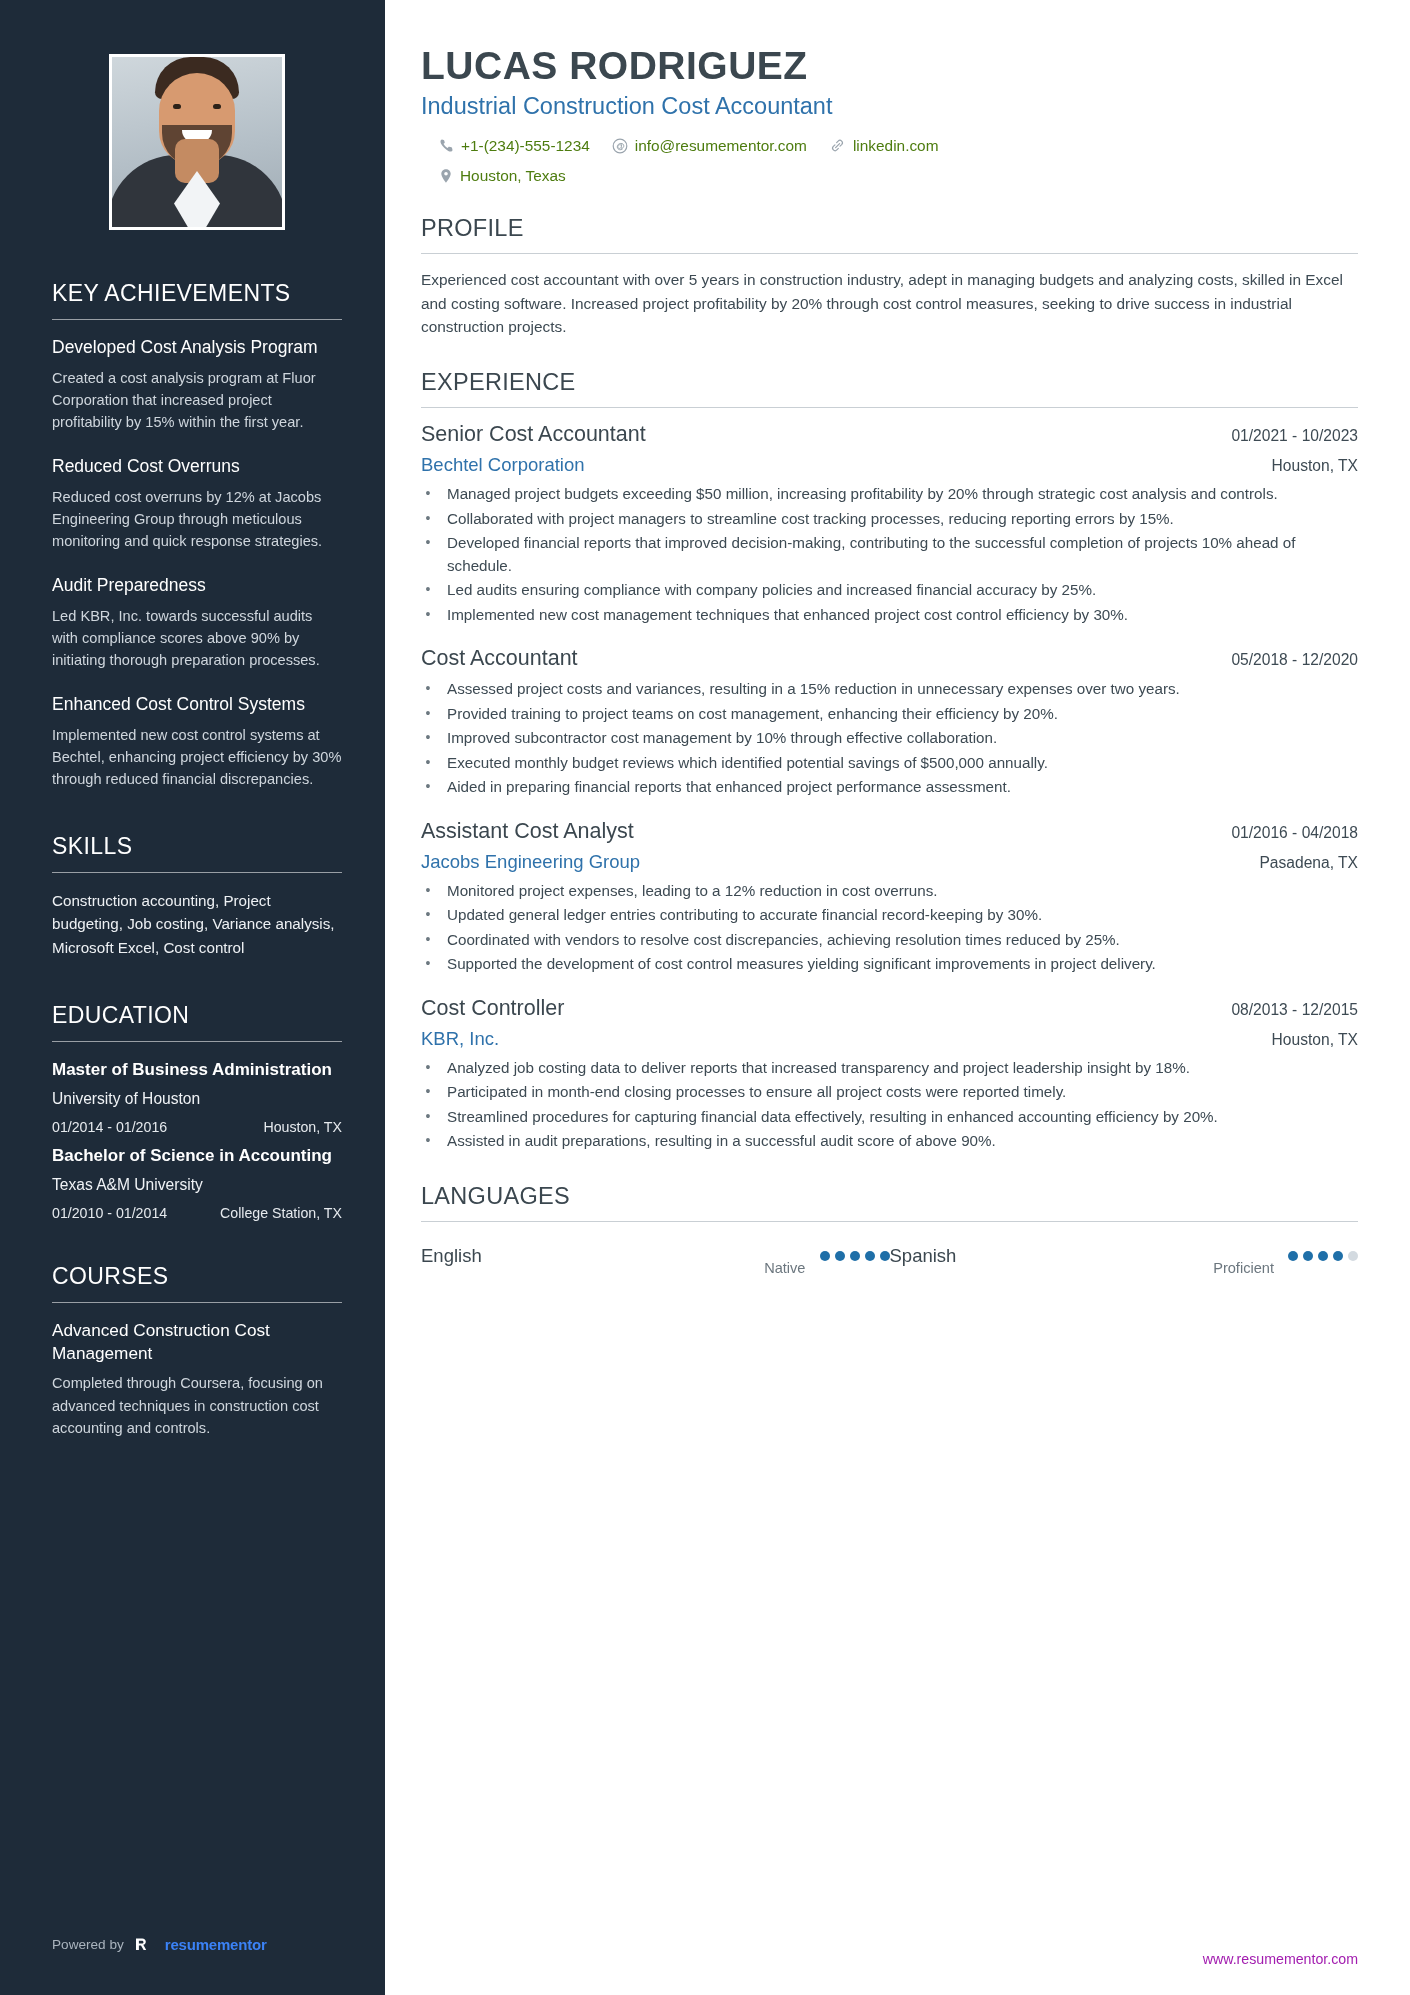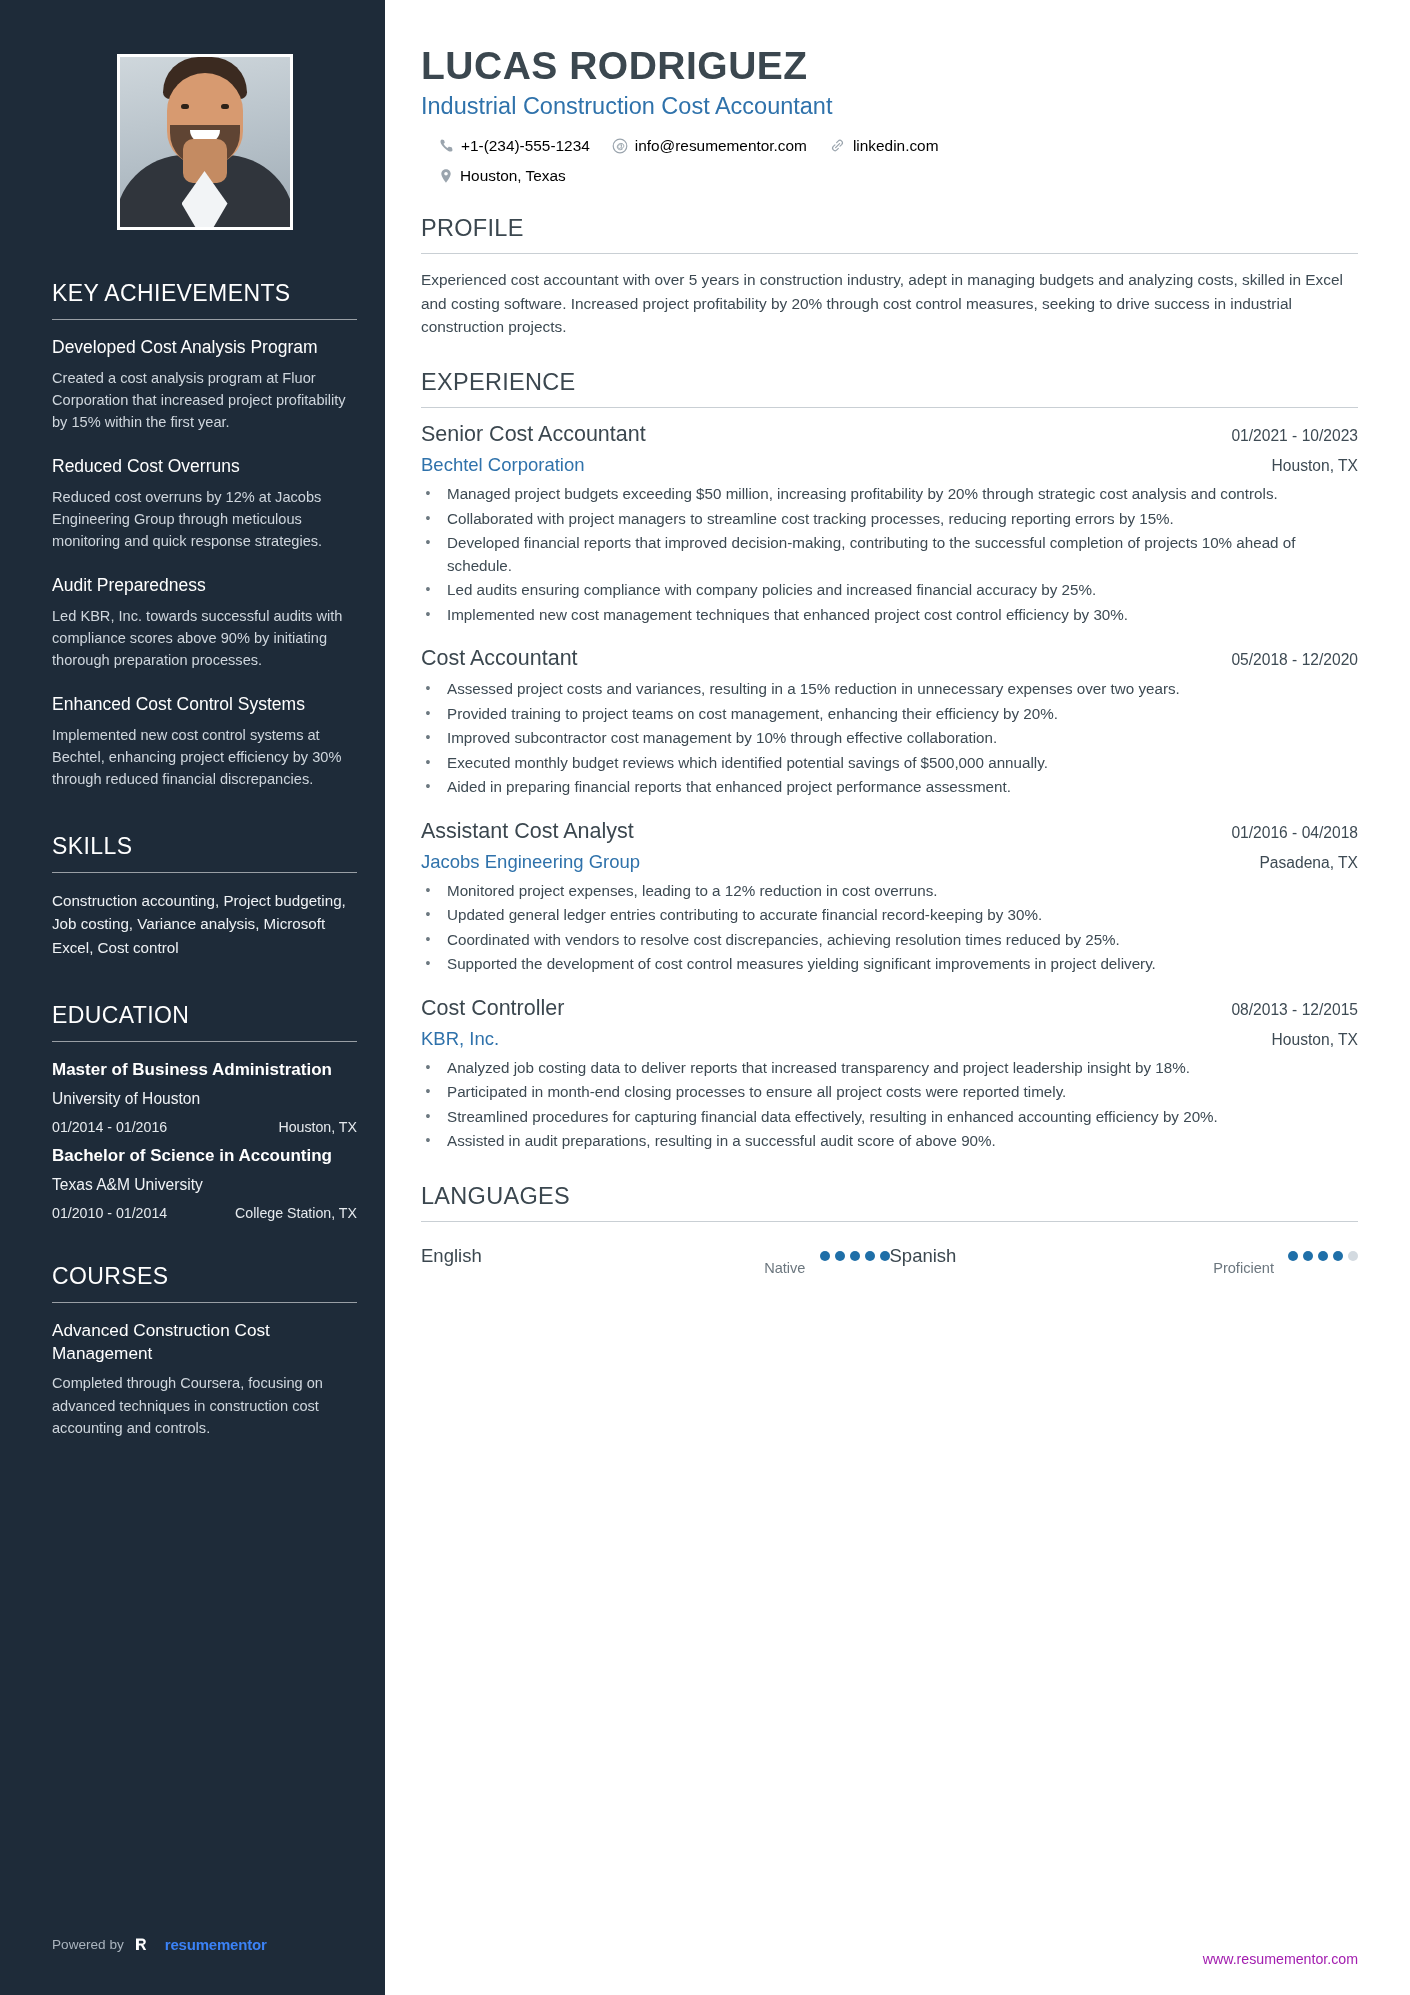--- a/index.html
+++ b/index.html
@@ -17,21 +17,21 @@
     background: #ffffff;
     overflow: hidden;
   }
 
   
   .sidebar {
     width: 385px;
     flex: 0 0 385px;
     background: #1e2b39;
     color: #ffffff;
-    padding: 54px 28px 0 52px;
+    padding: 54px 43px 0 52px;
     position: relative;
   }
   .photo-wrap {
     width: 176px;
     height: 176px;
     margin: 0 auto 0 auto;
     border: 3px solid #ffffff;
     overflow: hidden;
     background: #b9c2c9;
     position: relative;
@@ -231,21 +231,21 @@
     column-gap: 22px;
     row-gap: 6px;
     max-width: 560px;
     padding-left: 18px;
   }
   .contact-item {
     display: flex;
     align-items: center;
     gap: 7px;
     font-size: 15.4px;
-    color: #000000;
+    color: #4d7c0f;
     white-space: nowrap;
   }
   .contact-item .ci { color: #9aa4ad; display: flex; align-items: center; }
   .contact-break { flex-basis: 100%; height: 0; }
 
   .sec { margin-top: 30px; }
   .sec-h {
     font-size: 23.5px;
     font-weight: 400;
     color: #3b474f;

